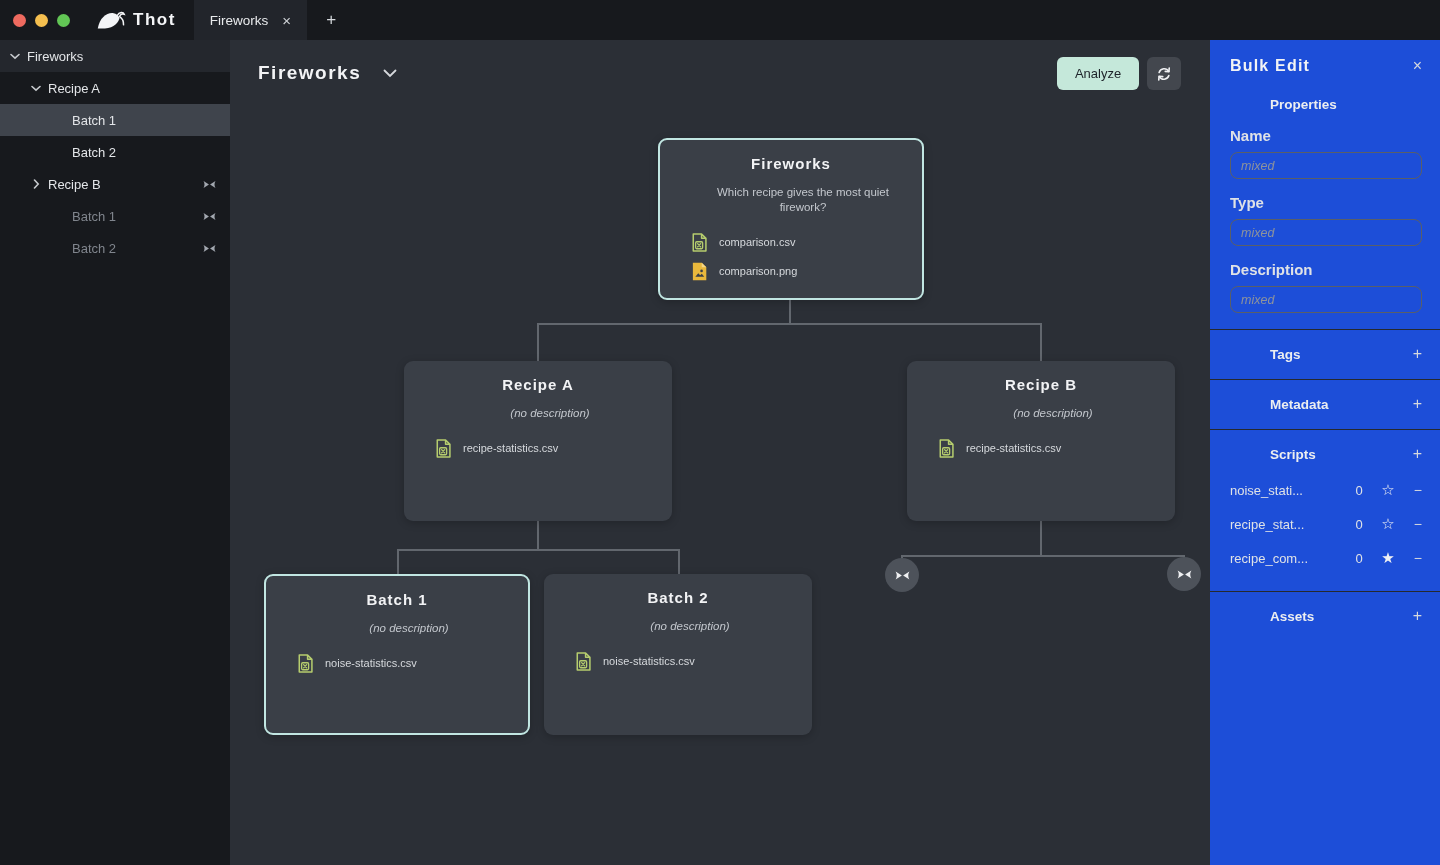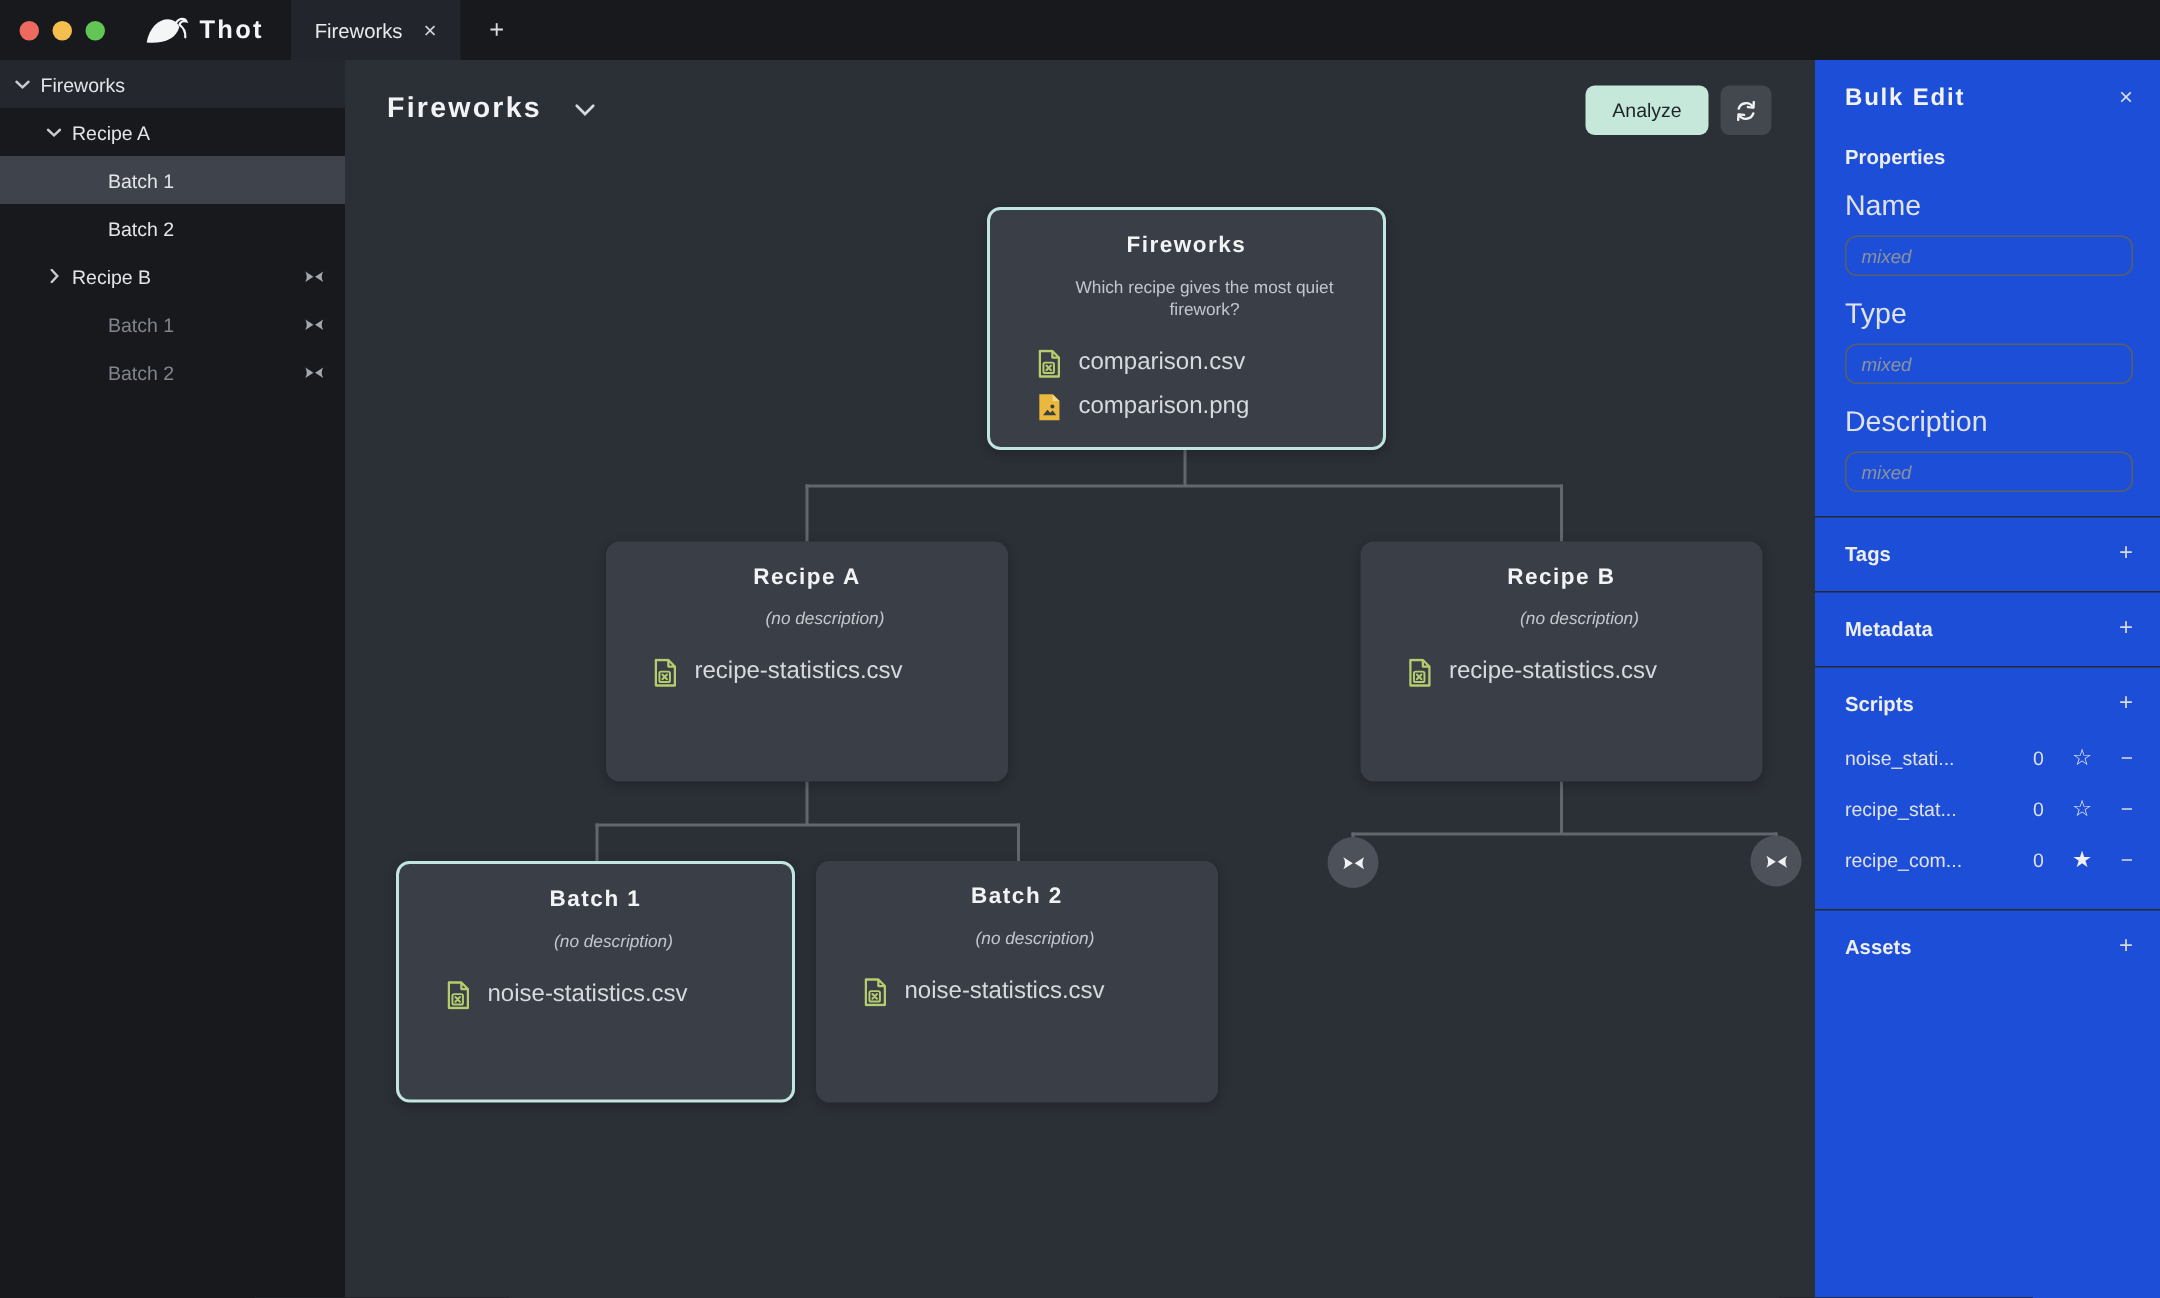--- a/index.html
+++ b/index.html
@@ -39,33 +39,33 @@
   .line { position:absolute; background:#62676e; }
   .hbadge { position:absolute; width:34px; height:34px; border-radius:50%; background:#4d525a;
     display:flex; align-items:center; justify-content:center; color:#f0f1f3; }
   .node { position:absolute; background:#3a3f47; border-radius:9px; box-shadow:0 2px 8px rgba(0,0,0,.22); padding-top:15px; }
   .node.selected { border:2px solid #c1e6e2; }
   .node-title { text-align:center; font-size:15px; font-weight:bold; letter-spacing:1px; color:#f2f3f5; }
   .node-desc { text-align:center; font-size:11.5px; color:#c3c7cd; margin-top:13px; padding:0 26px; line-height:1.3;margin-left:24px; }
   .node-desc.noval { font-style:italic; }
   .files { margin-top:13px; }
   .file-row { display:flex; align-items:center; gap:11px; padding:5px 8px 5px 31px; }
-  .file-name { font-size:16px; color:#d6d9dd; }
+  .file-name { font-size:11px; color:#d6d9dd; }
   
   .panel { position:absolute; left:1210px; top:40px; width:230px; height:825px; background:#1d4ed8; }
   .panel-head { display:flex; align-items:center; justify-content:space-between; padding:17px 18px 0 20px; }
   .panel-title { font-size:16px; font-weight:bold; letter-spacing:1.2px; color:#f2f3f5; }
   .panel-close { font-size:16px; color:#d6d9dd; }
   .sec { padding:15px 18px 16px 20px; }
   .sec + .sec { border-top:1px solid #26292f; }
   .sec-head { display:flex; align-items:center; justify-content:space-between; }
-  .sec-title { font-size:13.5px; font-weight:bold; color:#eceef0; }
+  .sec-title { font-size:13.5px; font-weight:bold; color:#eceef0;margin-left:40px; }
   .sec-plus { font-size:16px; color:#d6d9dd; }
   .fgroup { margin-top:15px; }
-  .flabel { font-size:19px; color:#dfe2e6; margin-bottom:8px; }
+  .flabel { font-size:15px; color:#dfe2e6; margin-bottom:8px;font-weight:bold; }
   .fgroup input { width:100%; height:27px; background:transparent; border:1px solid #5a5f67; border-radius:8px;
     padding:0 10px; color:#d6d9dd; font-size:12.5px; font-family:"Liberation Sans",sans-serif; }
   .fgroup input::placeholder { color:#8d939c; font-style:italic; }
   .script-row { display:flex; align-items:center; height:34px; }
   .script-row .nm { flex:1; font-size:13px; color:#dfe2e6; }
   .script-row .ct { width:26px; text-align:center; font-size:13px; color:#dfe2e6; }
   .script-row .st { width:32px; text-align:center; font-size:15px; color:#f0f1f3; }
   .script-row .mn { width:18px; text-align:right; font-size:14px; color:#d6d9dd; }
   .scripts-list { margin-top:10px; }
   svg { display:block; }

